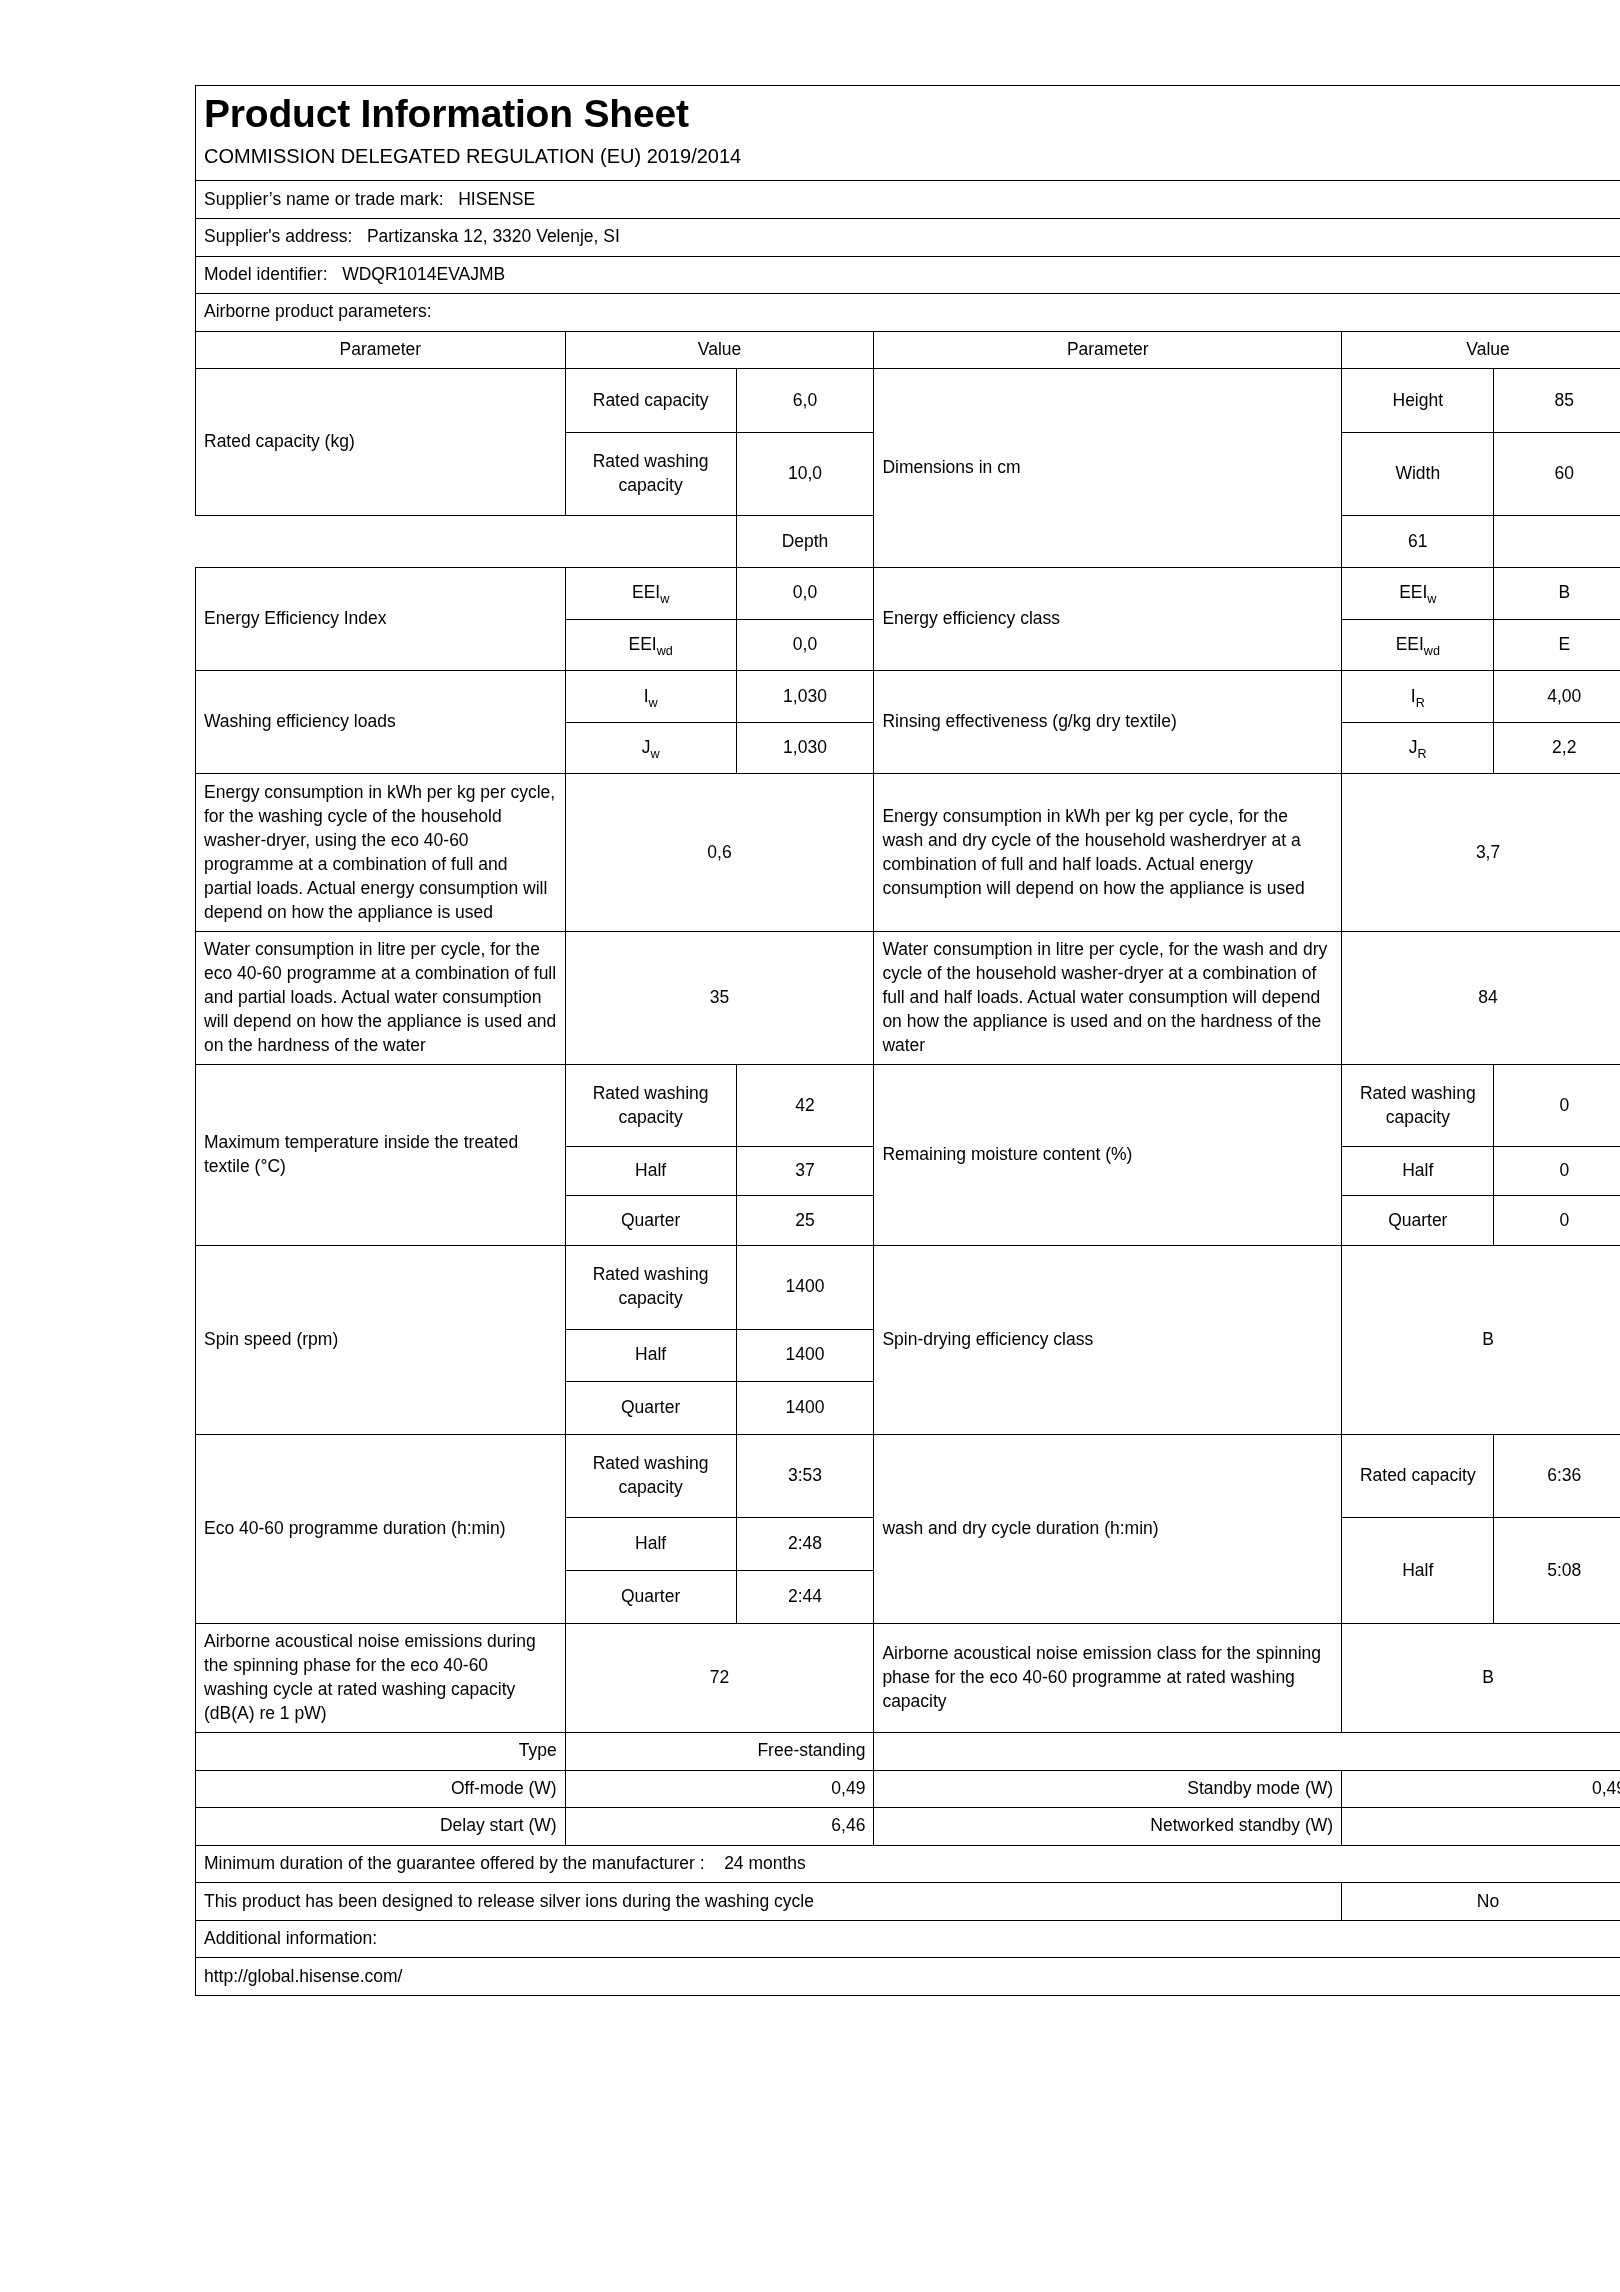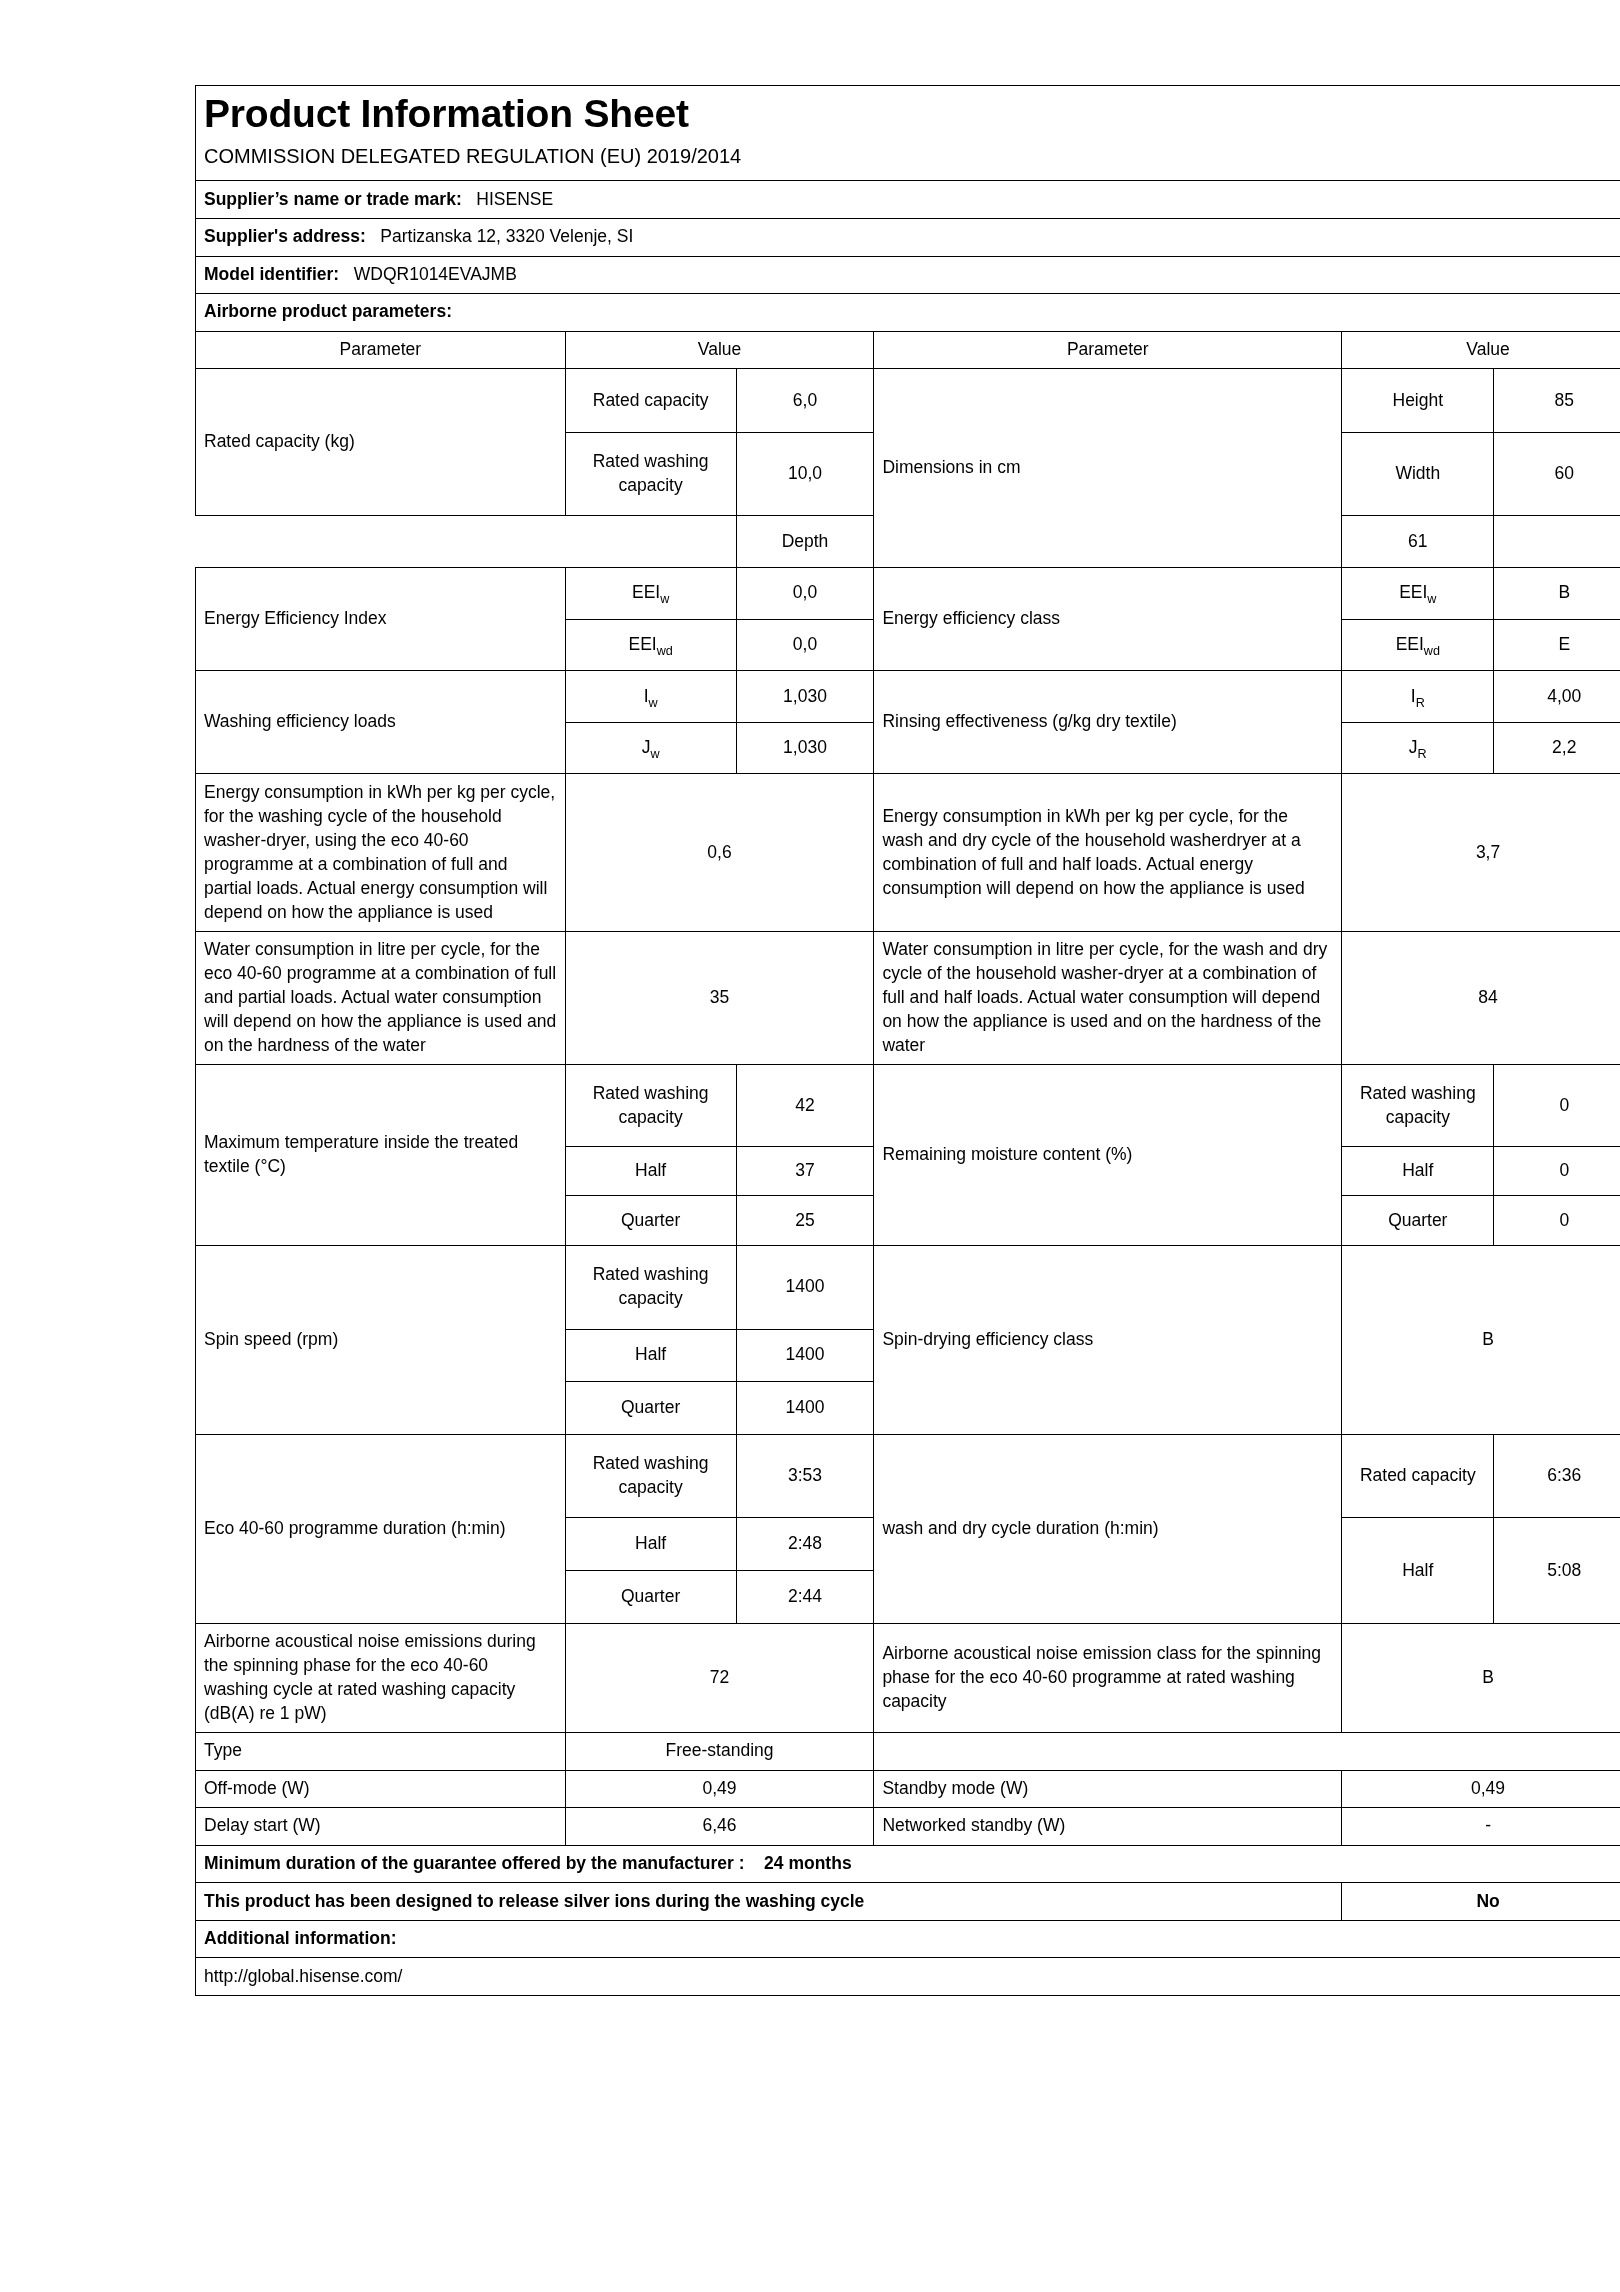--- a/index.html
+++ b/index.html
@@ -45,29 +45,29 @@
     letter-spacing: -0.2px;
     line-height: 1.12;
     padding-bottom: 1.8px;
   }
   .subtitle {
     font-size: 20px;
     padding-top: 5.4px;
     padding-bottom: 3.6px;
   }
   .hdr-cell { padding-top: 10.7px; padding-bottom: 10.7px; }
-  .bold { font-weight: bold; }
+  .bold { font-weight: normal; }
   .c { text-align: center; }
   .l { text-align: center; }
   .mid { vertical-align: middle; }
   .top { vertical-align: top; }
   .sub { font-size: 0.72em; vertical-align: sub; line-height: 0; }
   .lbl-pad { padding-left: 9px; }
   .val-pad { padding: 9px 5.4px; }
-  .free-row td { padding-top: 9.9px; padding-bottom: 9.9px; }
+  .free-row td { padding-top: 9.9px; padding-bottom: 9.9px; text-align: right; }
   .titlecell { padding-left: 9px; padding-top: 10.7px; }
   .urlcell { padding-top: 12.5px; padding-bottom: 12.5px; }
   .addinfo { padding-top: 10.7px; padding-bottom: 10.7px; }
   .desc { padding: 10.7px 9px; }
 </style>
 </head>
 <body>
 
 <div class="page">
 <div class="sheet">

